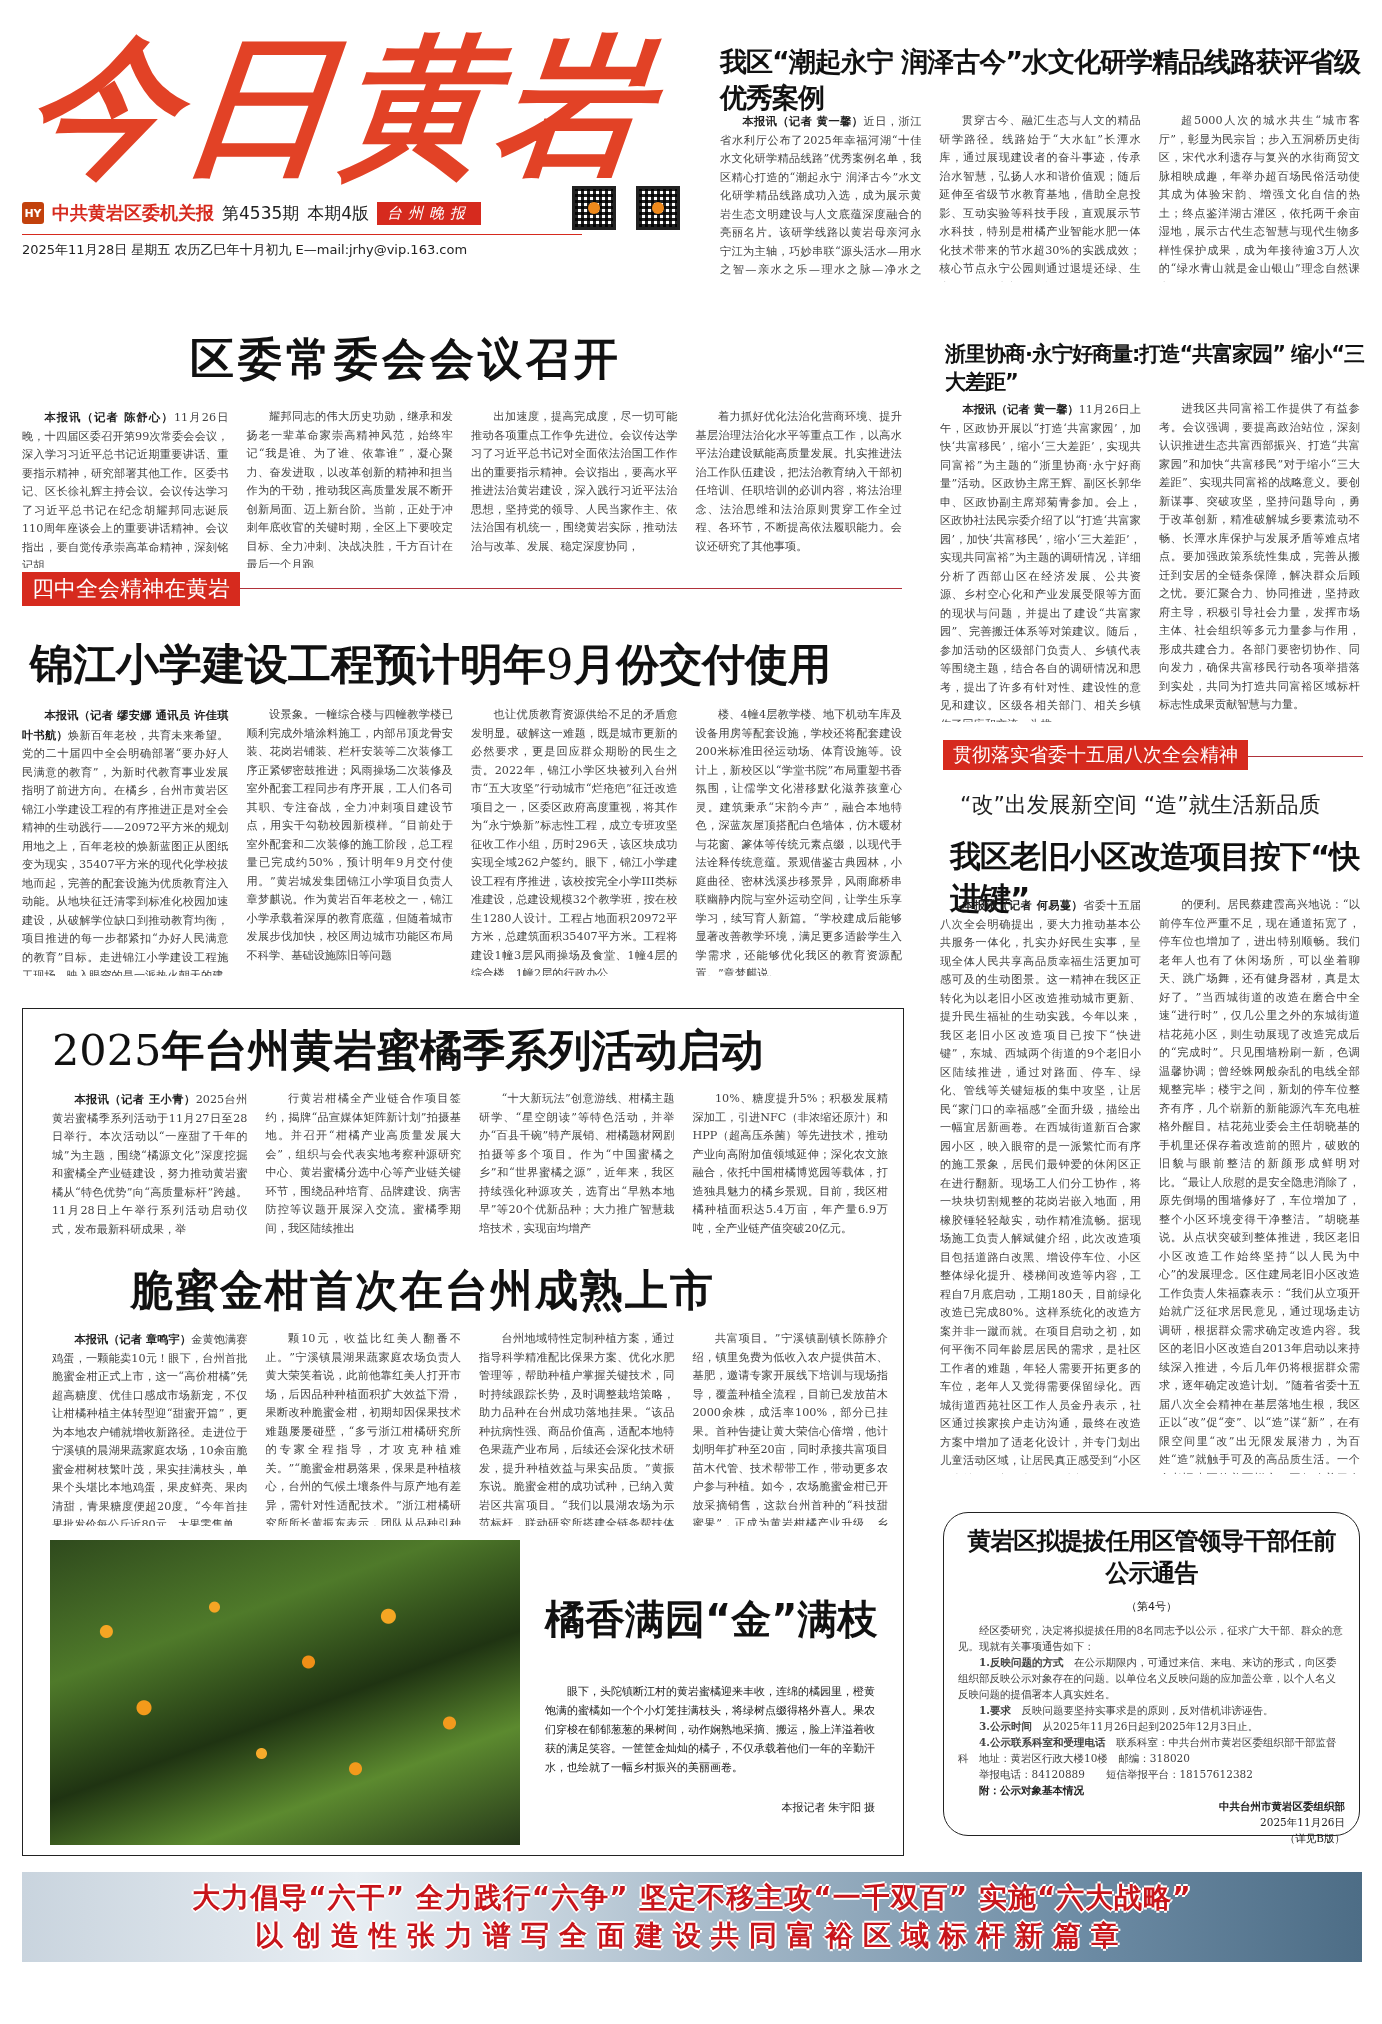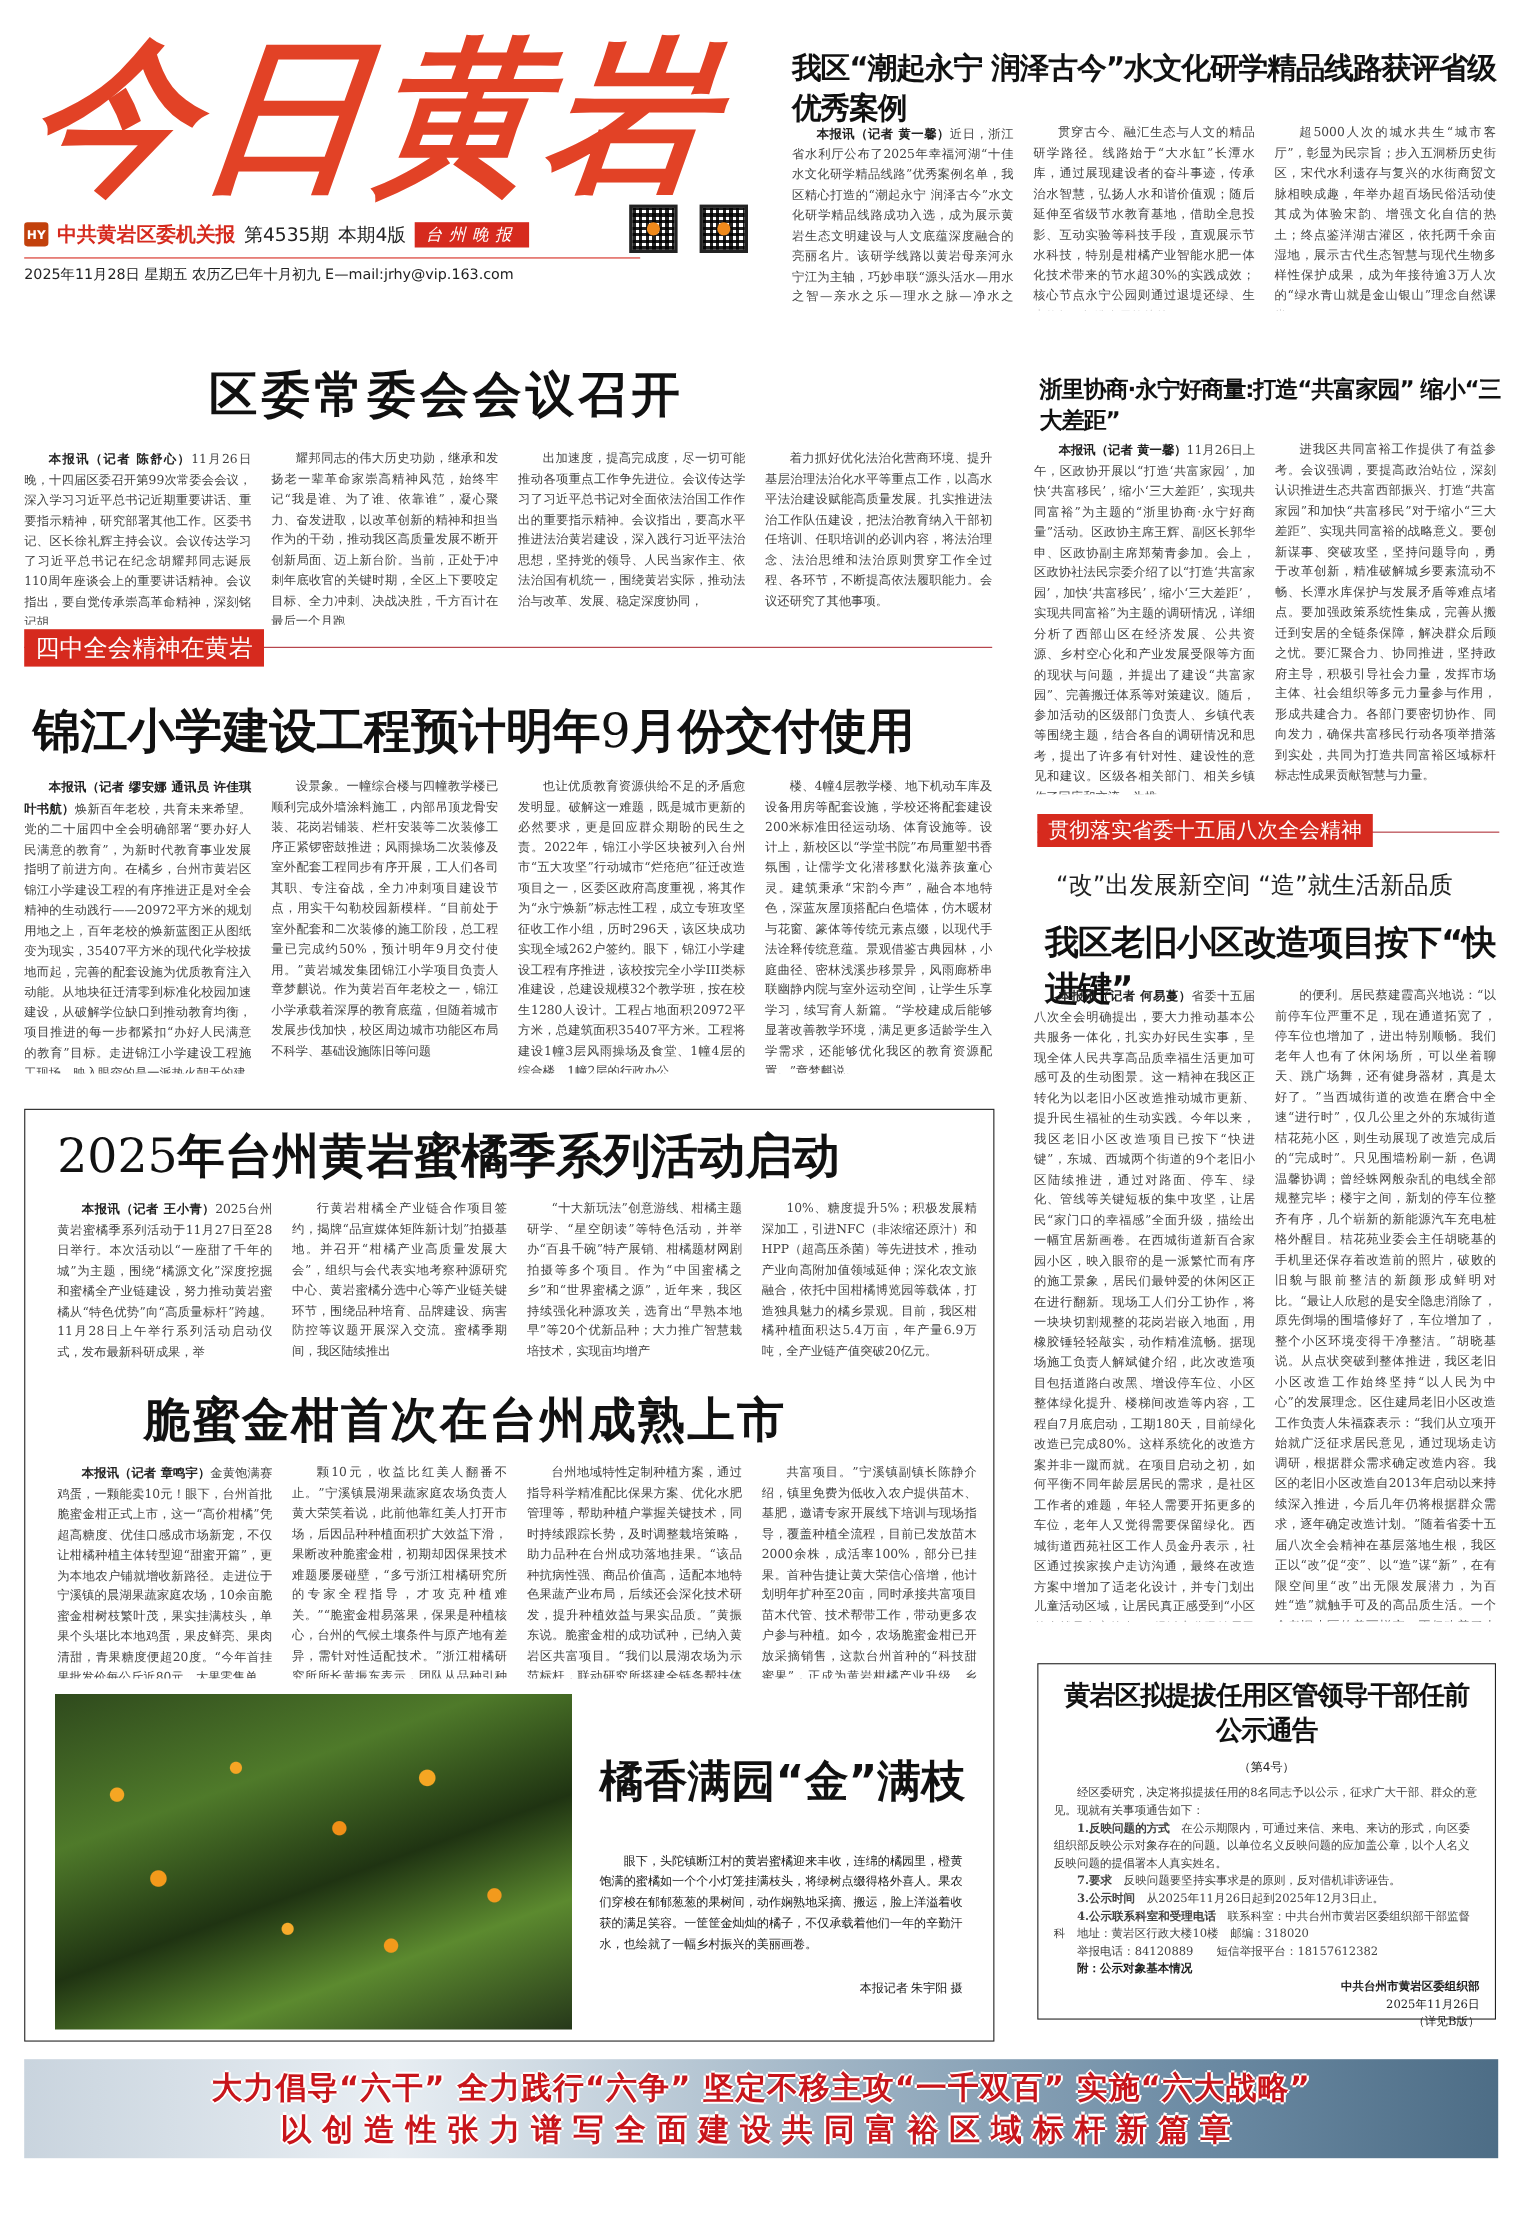--- a/index.html
+++ b/index.html
@@ -173,27 +173,27 @@
   <div class="col">
       <p>共富项目。”宁溪镇副镇长陈静介绍，镇里免费为低收入农户提供苗木、基肥，邀请专家开展线下培训与现场指导，覆盖种植全流程，目前已发放苗木2000余株，成活率100%，部分已挂果。首种告捷让黄大荣信心倍增，他计划明年扩种至20亩，同时承接共富项目苗木代管、技术帮带工作，带动更多农户参与种植。如今，农场脆蜜金柑已开放采摘销售，这款台州首种的“科技甜蜜果”，正成为黄岩柑橘产业升级、乡村共富的新增长点。</p>
     </div>
 </div>
 
 <div class="abs photo" style="left:50px;top:1540px;width:470px;height:305px;"></div>
 <div class="abs h-big" style="left:545px;top:1592px;font-size:40px;">橘香满园“金”满枝</div>
 <div class="abs" style="left:545px;top:1682px;width:330px;font-family:'DejaVu Sans',sans-serif;font-size:11px;line-height:19px;color:#222;text-indent:2em;text-align:justify;">眼下，头陀镇断江村的黄岩蜜橘迎来丰收，连绵的橘园里，橙黄饱满的蜜橘如一个个小灯笼挂满枝头，将绿树点缀得格外喜人。果农们穿梭在郁郁葱葱的果树间，动作娴熟地采摘、搬运，脸上洋溢着收获的满足笑容。一筐筐金灿灿的橘子，不仅承载着他们一年的辛勤汗水，也绘就了一幅乡村振兴的美丽画卷。</div>
 <div class="abs" style="left:545px;top:1800px;width:330px;text-align:right;font-family:Liberation Serif, serif;font-size:11px;color:#222;">本报记者 朱宇阳 摄</div>
 
-<div class="abs box" style="left:943px;top:1512px;width:417px;height:324px;padding:12px 14px;">
+<div class="abs box" style="left:943px;top:1512px;width:417px;height:324px;padding:12px 14px;border-radius:25px;">
   <div class="h-big" style="font-size:24px;text-align:center;letter-spacing:-1px;">黄岩区拟提拔任用区管领导干部任前公示通告</div>
   <div style="text-align:center;font-family:'DejaVu Sans',sans-serif;font-size:11px;margin:10px 0 8px;color:#222;">（第4号）</div>
   <div style="font-size:10.5px;line-height:16px;color:#444;">
     <p style="text-indent:2em;">经区委研究，决定将拟提拔任用的8名同志予以公示，征求广大干部、群众的意见。现就有关事项通告如下：</p>
     <p style="text-indent:2em;"><b>1.反映问题的方式</b>　<span>在公示期限内，可通过来信、来电、来访的形式，向区委组织部反映公示对象存在的问题。以单位名义反映问题的应加盖公章，以个人名义反映问题的提倡署本人真实姓名。</span></p>
-    <p style="text-indent:2em;"><b>7.要求</b>　<span>反映问题要坚持实事求是的原则，反对借机诽谤诬告。</span></p>
+    <p style="text-indent:2em;"><b>1.要求</b>　<span>反映问题要坚持实事求是的原则，反对借机诽谤诬告。</span></p>
     <p style="text-indent:2em;"><b>3.公示时间</b>　<span>从2025年11月26日起到2025年12月3日止。</span></p>
     <p style="text-indent:2em;"><b>4.公示联系科室和受理电话</b>　<span>联系科室：中共台州市黄岩区委组织部干部监督科　地址：黄岩区行政大楼10楼　邮编：318020</span></p>
     <p style="text-indent:2em;">举报电话：84120889　　短信举报平台：18157612382</p>
     <p style="text-indent:2em;font-weight:bold;color:#222;">附：公示对象基本情况</p>
     <p style="text-align:right;font-weight:bold;color:#222;">中共台州市黄岩区委组织部</p>
     <p style="text-align:right;color:#222;">2025年11月26日</p>
     <p style="text-align:right;color:#222;">（详见B版）</p>
   </div>
 </div>
 

